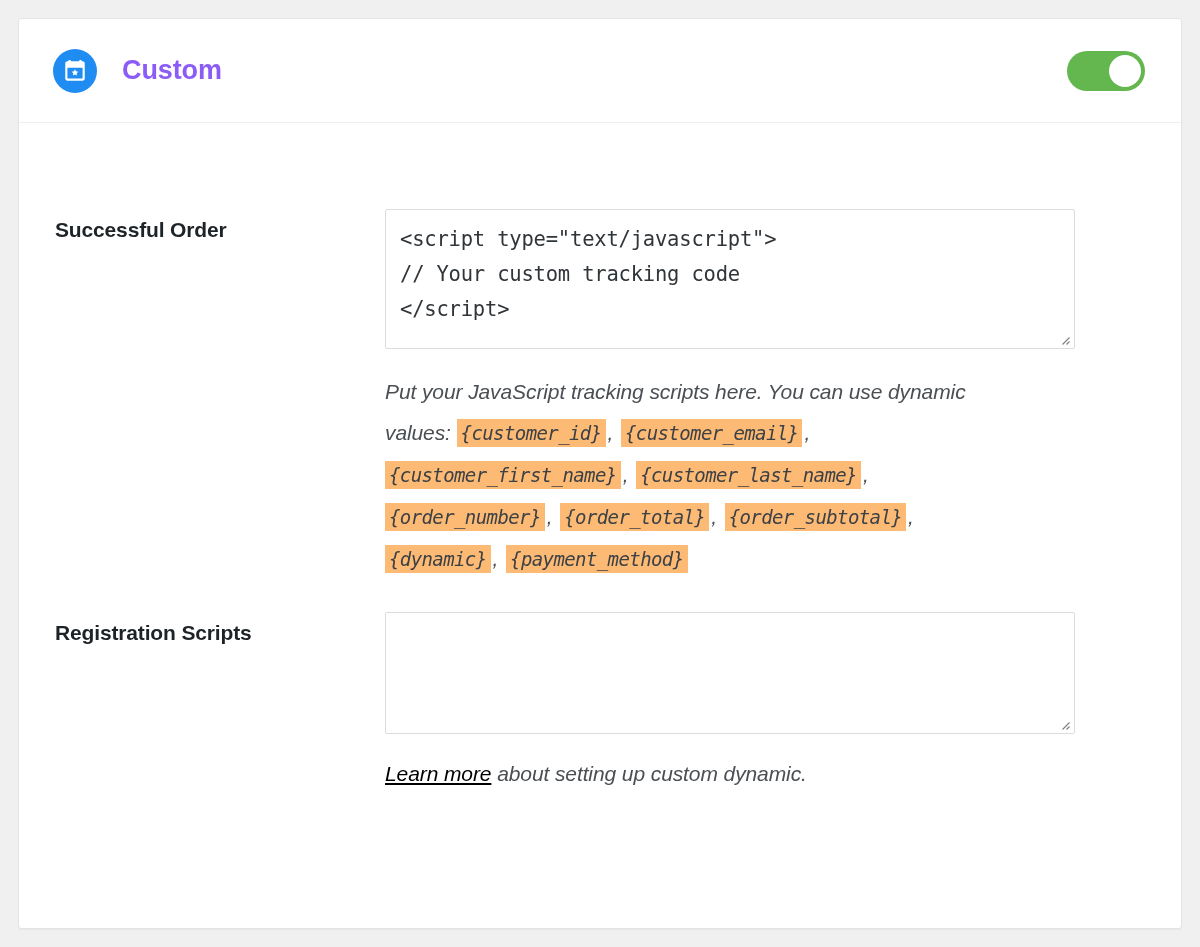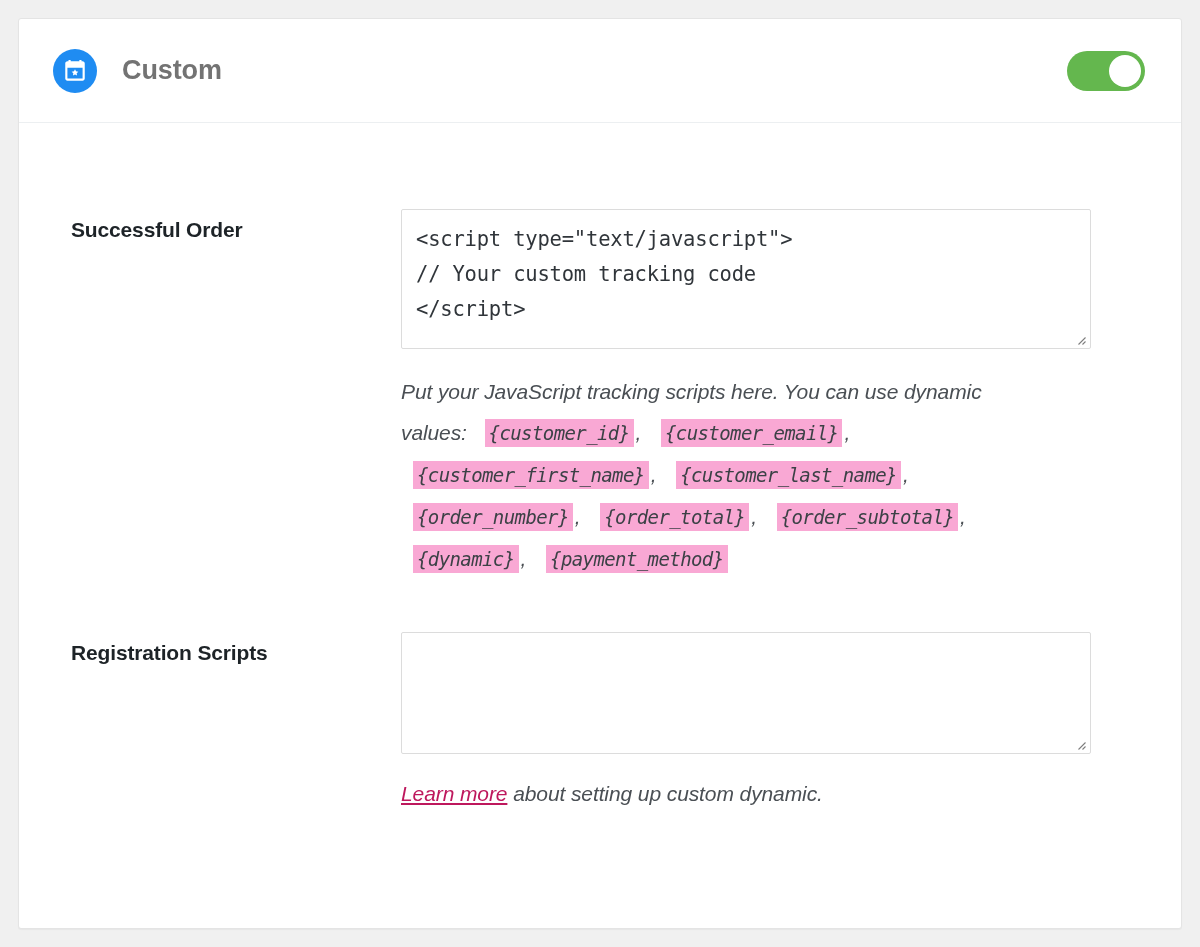--- a/index.html
+++ b/index.html
@@ -63,21 +63,21 @@
     align-items: center;
     justify-content: center;
     flex: 0 0 auto;
   }
   .app-icon svg { display: block; }
 
   .card-title {
     margin-left: 25px;
     font-size: 27px;
     font-weight: bold;
-    color: #737373;
+    color: #8b5cf6;
     letter-spacing: -0.1px;
     line-height: 1;
     white-space: nowrap;
     text-align: center;
   }
 
   
   .toggle {
     position: relative;
     width: 78px;
@@ -92,30 +92,30 @@
     top: 4px;
     left: 42px;
     width: 32px;
     height: 32px;
     border-radius: 50%;
     background: #ffffff;
   }
 
   
   .card-body {
-    padding: 86px 0 0 16px;
+    padding: 86px 0 0 0;
   }
 
   .field-row {
     display: flex;
     align-items: flex-start;
     padding-left: 36px;
     padding-right: 64px;
   }
-  .field-row + .field-row { margin-top: 52px; }
+  .field-row + .field-row { margin-top: 32px; }
 
   .field-label {
     width: 330px;
     flex: 0 0 330px;
     box-sizing: border-box;
     padding-right: 16px;
     padding-top: 8px;
     font-size: 21px;
     font-weight: bold;
     color: #1d2327;
@@ -177,42 +177,41 @@
     width: 640px;
     font-family: "Liberation Sans", sans-serif;
     font-style: italic;
     font-size: 21px;
     line-height: 41px;
     color: #4a4f54;
     letter-spacing: -0.1px;
   }
 
   .help-text .tok {
-    background: #f9a8d4;
+    background: #fdba74;
     font-family: "DejaVu Sans Mono", "Liberation Mono", monospace;
     font-style: italic;
     font-size: 19px;
     letter-spacing: -0.6px;
     color: #3c4146;
     padding: 3px 4px;
     white-space: nowrap;
-    margin-left: 12px;
   }
   .help-text .sep { padding: 0 2px; }
 
   .link-text {
     margin-top: 24px;
     font-style: italic;
     font-size: 21px;
     line-height: 32px;
     color: #4a4f54;
     letter-spacing: -0.1px;
   }
   .link-text a {
-    color: #be185d;
+    color: #000000;
     text-decoration: underline;
     font-style: italic;
   }
 </style>
 </head>
 <body>
 
 <div class="page">
   <div class="card">
 

